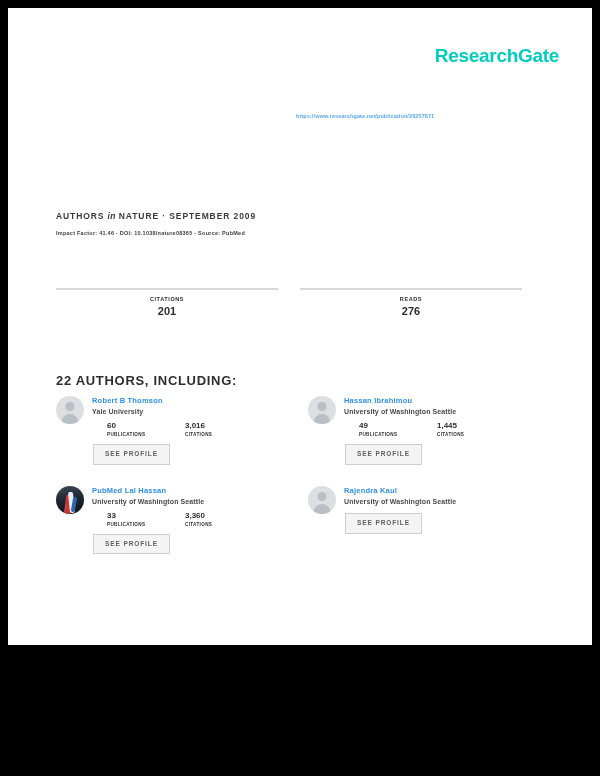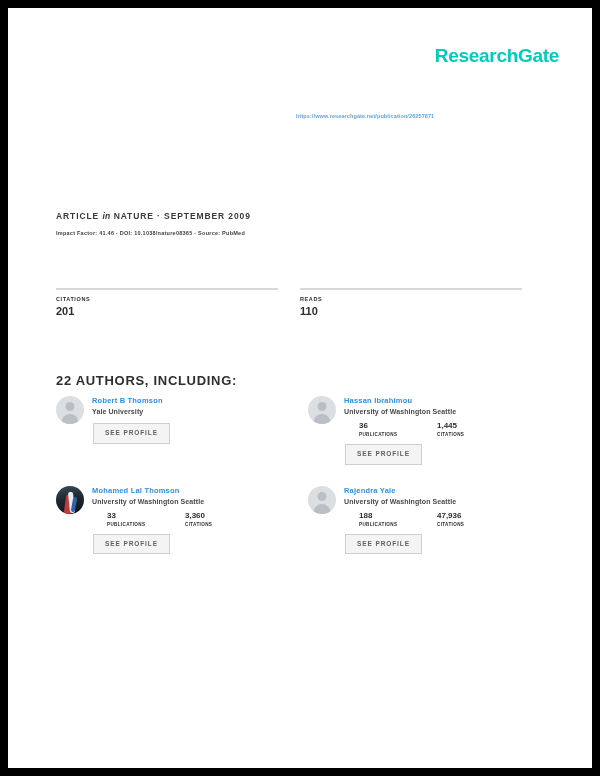--- a/index.html
+++ b/index.html
@@ -14,21 +14,21 @@
     font-family: "Liberation Sans", sans-serif;
     position: relative;
   }
 
   
   #page {
     position: absolute;
     left: 8px;
     top: 8px;
     width: 584px;
-    height: 760px;
+    height: 637px;
     background: #ffffff;
     overflow: hidden;
   }
 
   
   .rg-logo-row {
     position: absolute;
     top: 38px;
     right: 33px;
     text-align: right;
@@ -93,20 +93,21 @@
   }
 
   
   .metrics {
     position: absolute;
     top: 280px;
     left: 48px;
     right: 48px;
     display: flex;
     gap: 22px;
+    text-align: center;
   }
   .metric {
     width: 222px;
   }
   .metric-rule {
     height: 2px;
     background: #d8d8d8;
     width: 100%;
   }
   .metric-label {
@@ -280,86 +281,96 @@
   <div class="rg-logo-row">
     <div class="rg-logo">ResearchGate</div>
   </div>
 
   <div class="url-block">
     <div class="url-link">https://www.researchgate.net/publication/26257871</div>
   </div>
 
   <div class="article-block">
     <div class="article-line">
-      <span class="kicker">ARTICLE</span>
+      <span class="kicker">AUTHORS</span>
       <span class="in-word">in</span>
       <span class="journal">NATURE · SEPTEMBER 2009</span>
     </div>
     <div class="article-meta">Impact Factor: 41.46 · DOI: 10.1038/nature08365 · Source: PubMed</div>
   </div>
 
   <div class="metrics">
     <div class="metric">
       <div class="metric-rule"></div>
       <div class="metric-label">CITATIONS</div>
       <div class="metric-value">201</div>
     </div>
     <div class="metric">
       <div class="metric-rule"></div>
       <div class="metric-label">READS</div>
-      <div class="metric-value">110</div>
+      <div class="metric-value">276</div>
     </div>
   </div>
 
   <div class="authors-heading">22 AUTHORS, INCLUDING:</div>
 
   <div class="authors-grid">
 
     <div class="author-card">
       <div class="avatar">
         <span class="glyph-head"></span>
         <span class="glyph-body"></span>
       </div>
       <div class="author-body">
         <div class="author-name">Robert B Thomson</div>
         <div class="author-affiliation">Yale University</div>
+        <div class="author-stats">
+          <div class="stat">
+            <div class="stat-value">60</div>
+            <div class="stat-label">PUBLICATIONS</div>
+          </div>
+          <div class="stat">
+            <div class="stat-value">3,016</div>
+            <div class="stat-label">CITATIONS</div>
+          </div>
+        </div>
         <div class="see-profile">SEE PROFILE</div>
       </div>
     </div>
 
     <div class="author-card">
       <div class="avatar">
         <span class="glyph-head"></span>
         <span class="glyph-body"></span>
       </div>
       <div class="author-body">
         <div class="author-name">Hassan Ibrahimou</div>
         <div class="author-affiliation">University of Washington Seattle</div>
         <div class="author-stats">
           <div class="stat">
-            <div class="stat-value">36</div>
+            <div class="stat-value">49</div>
             <div class="stat-label">PUBLICATIONS</div>
           </div>
           <div class="stat">
             <div class="stat-value">1,445</div>
             <div class="stat-label">CITATIONS</div>
           </div>
         </div>
         <div class="see-profile">SEE PROFILE</div>
       </div>
     </div>
 
     <div class="author-card">
       <div class="avatar photo">
         <span class="ph-a"></span>
         <span class="ph-b"></span>
         <span class="ph-c"></span>
       </div>
       <div class="author-body">
-        <div class="author-name">Mohamed Lal Thomson</div>
+        <div class="author-name">PubMed Lal Hassan</div>
         <div class="author-affiliation">University of Washington Seattle</div>
         <div class="author-stats">
           <div class="stat">
             <div class="stat-value">33</div>
             <div class="stat-label">PUBLICATIONS</div>
           </div>
           <div class="stat">
             <div class="stat-value">3,360</div>
             <div class="stat-label">CITATIONS</div>
           </div>
@@ -367,30 +378,20 @@
         <div class="see-profile">SEE PROFILE</div>
       </div>
     </div>
 
     <div class="author-card">
       <div class="avatar">
         <span class="glyph-head"></span>
         <span class="glyph-body"></span>
       </div>
       <div class="author-body">
-        <div class="author-name">Rajendra Yale</div>
+        <div class="author-name">Rajendra Kaul</div>
         <div class="author-affiliation">University of Washington Seattle</div>
-        <div class="author-stats">
-          <div class="stat">
-            <div class="stat-value">188</div>
-            <div class="stat-label">PUBLICATIONS</div>
-          </div>
-          <div class="stat">
-            <div class="stat-value">47,936</div>
-            <div class="stat-label">CITATIONS</div>
-          </div>
-        </div>
         <div class="see-profile">SEE PROFILE</div>
       </div>
     </div>
 
   </div>
 </div>
 
 </body></html>

